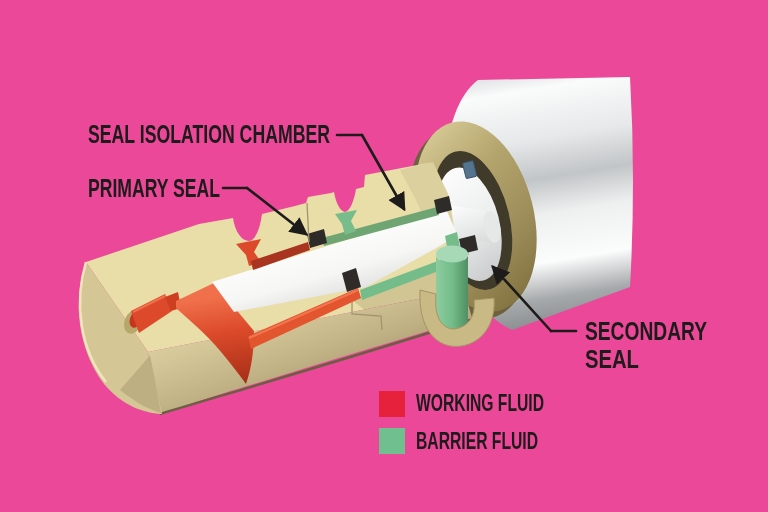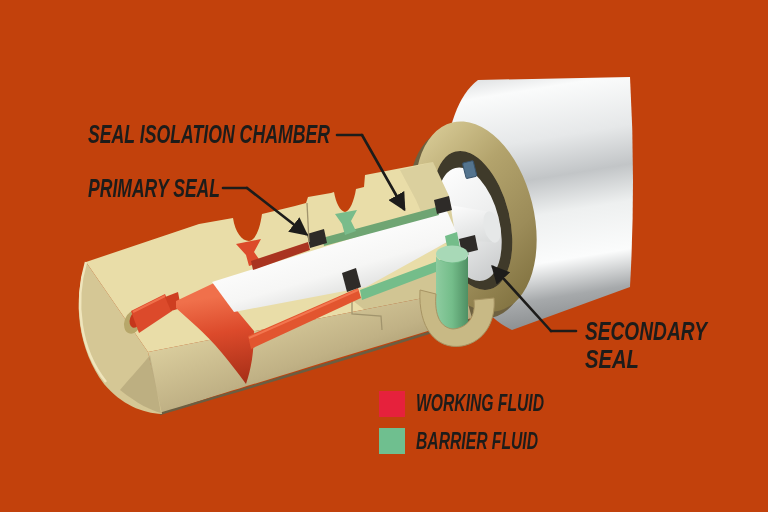--- a/index.html
+++ b/index.html
@@ -1,17 +1,17 @@
 <!DOCTYPE html>
 <html><head>
 <meta charset="utf-8">
 <style>
   html,body{margin:0;padding:0;background:#ffffff;}
-  .stage{position:relative;width:768px;height:512px;background:#c2410c;overflow:hidden;
-         font-family:"Liberation Sans", sans-serif;font-style:italic;}
+  .stage{position:relative;width:768px;height:512px;background:#ec4899;overflow:hidden;
+         font-family:"Liberation Sans", sans-serif;}
   svg{display:block;}
   .lbl{font-family:"Liberation Sans", sans-serif;font-weight:bold;font-size:25px;fill:#1D1C1A;}
   .lbl-legend{font-family:"Liberation Sans", sans-serif;font-weight:bold;font-size:24px;fill:#1D1C1A;}
   .leader{stroke:#1D1C1A;stroke-width:2.6;fill:none;stroke-linecap:round;}
   .panel-line{stroke:#A1946D;stroke-width:1.3;fill:none;}
 </style>
 </head>
 <body>
 
 <div class="stage">

